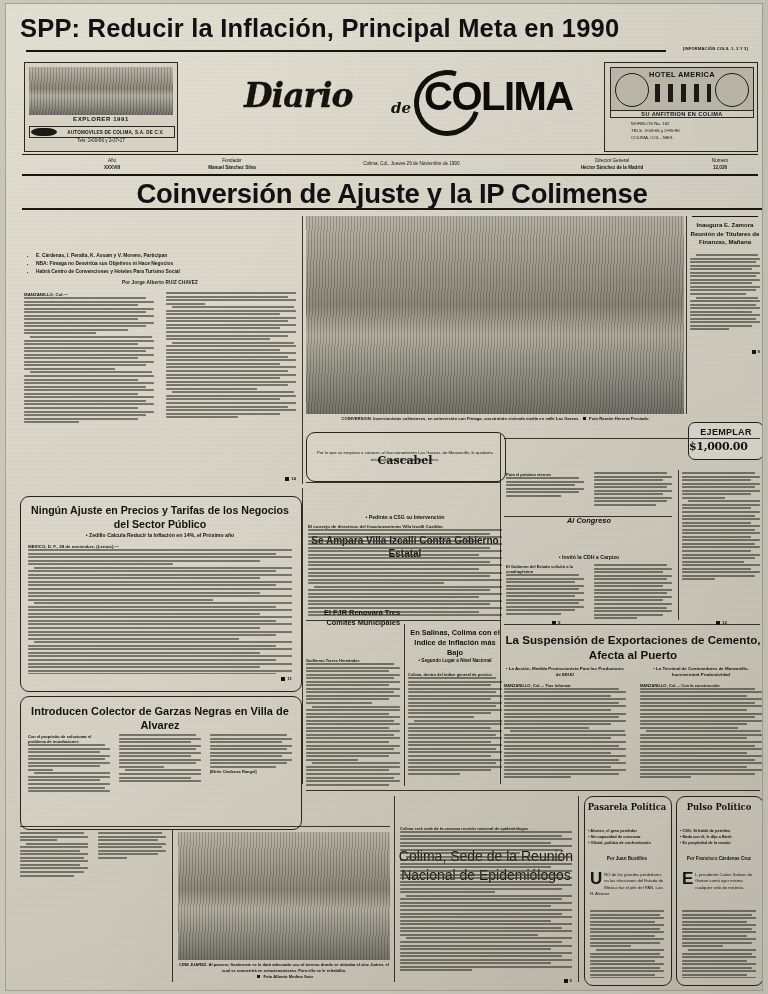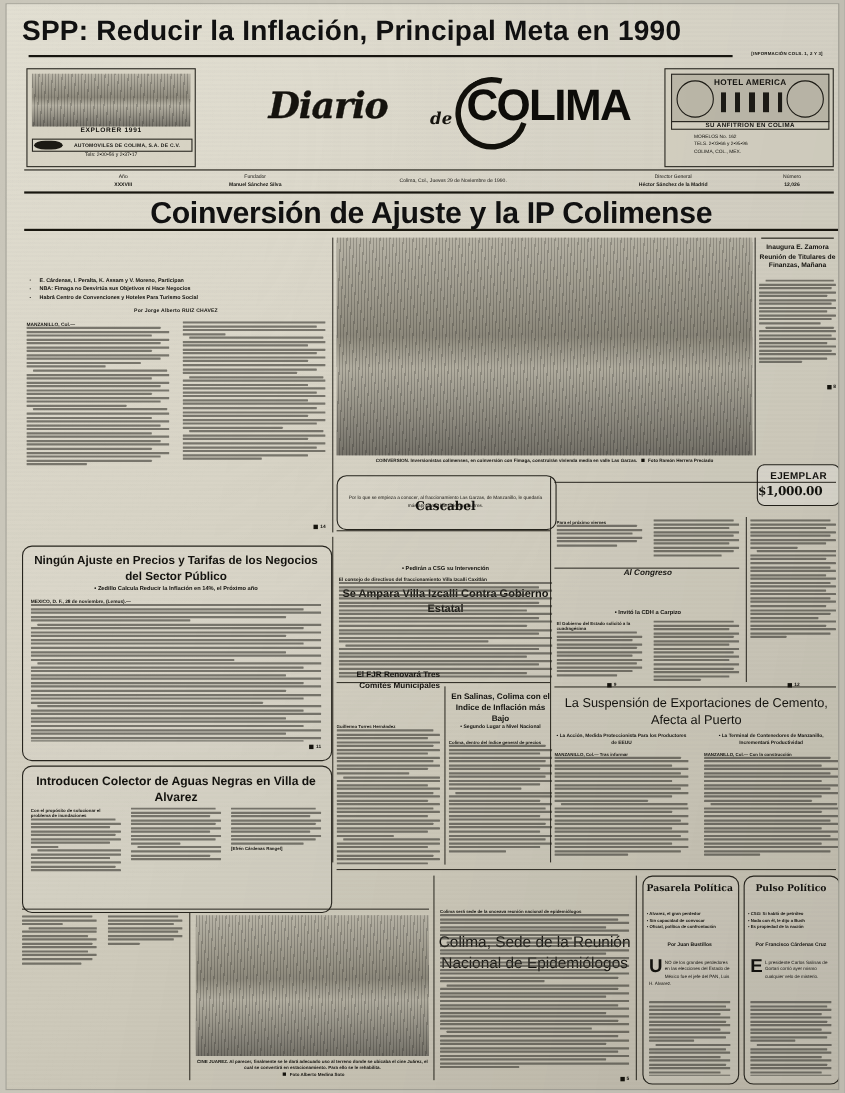--- a/index.html
+++ b/index.html
@@ -183,21 +183,21 @@
 
   
   #fjrHead{position:absolute;left:300px;top:604px;width:94px;font-size:7.4px;line-height:1.35;text-align:right;font-weight:bold;}
   #fjrBody{position:absolute;left:300px;top:654px;width:94px;height:128px;}
   #octHead{position:absolute;left:402px;top:624px;width:94px;font-size:7.4px;line-height:1.35;text-align:center;font-weight:bold;}
   #octKick{position:absolute;left:402px;top:654px;width:94px;font-size:4.6px;line-height:1.45;text-align:center;font-weight:bold;}
   #octBody{position:absolute;left:402px;top:668px;width:94px;height:114px;}
 
   
   #cementoJumps{position:absolute;left:500px;top:616px;width:254px;height:8px;}
-  #cementoHead{position:absolute;left:498px;top:628px;width:258px;font-size:11.6px;line-height:1.3;text-align:center;font-weight:normal;}
+  #cementoHead{position:absolute;left:498px;top:628px;width:258px;font-size:11.6px;line-height:1.3;text-align:center;font-weight:bold;}
   #cementoCols{position:absolute;left:498px;top:662px;width:258px;height:118px;}
   #cementoCols .col{position:absolute;top:0;width:122px;}
   #cementoCols .m1{left:0}
   #cementoCols .m2{left:136px}
   .subkick{font-size:4.4px;line-height:1.45;text-align:center;font-weight:bold;margin-bottom:4px;}
 
   
   #epiHead{position:absolute;left:392px;top:843px;width:176px;font-size:14px;line-height:1.35;text-align:center;font-weight:normal;}
   #epiBody{position:absolute;left:394px;top:822px;width:172px;height:150px;}
 
@@ -596,21 +596,21 @@
         <div class="ln s88"></div>
     <div class="ln s100"></div>
         <div class="ln s94"></div>
 
   </div>
   <div id="ajusteJump" class="jump">
     <span class="sq"></span><span>11</span>
   </div>
 
   <div class="roundbox" id="colectorBox"></div>
-  <div id="colectorHead" class="hd">Introducen Colector de Aguas Negras en Villa de Alvarez</div>
+  <div id="colectorHead" class="hd">Introducen Colector de Garzas Negras en Villa de Alvarez</div>
   <div id="colectorCols">
     <div class="col k1 body-col">
       <div class="lead" style="font-size:4px">Con el propósito de solucionar el problema de inundaciones</div>
       <div class="ln s94"></div>
           <div class="ln s100"></div>
           <div class="ln s88"></div>
           <div class="ln s100"></div>
       <div class="ln s94"></div>
           <div class="ln s100"></div>
           <div class="ln s88"></div>

